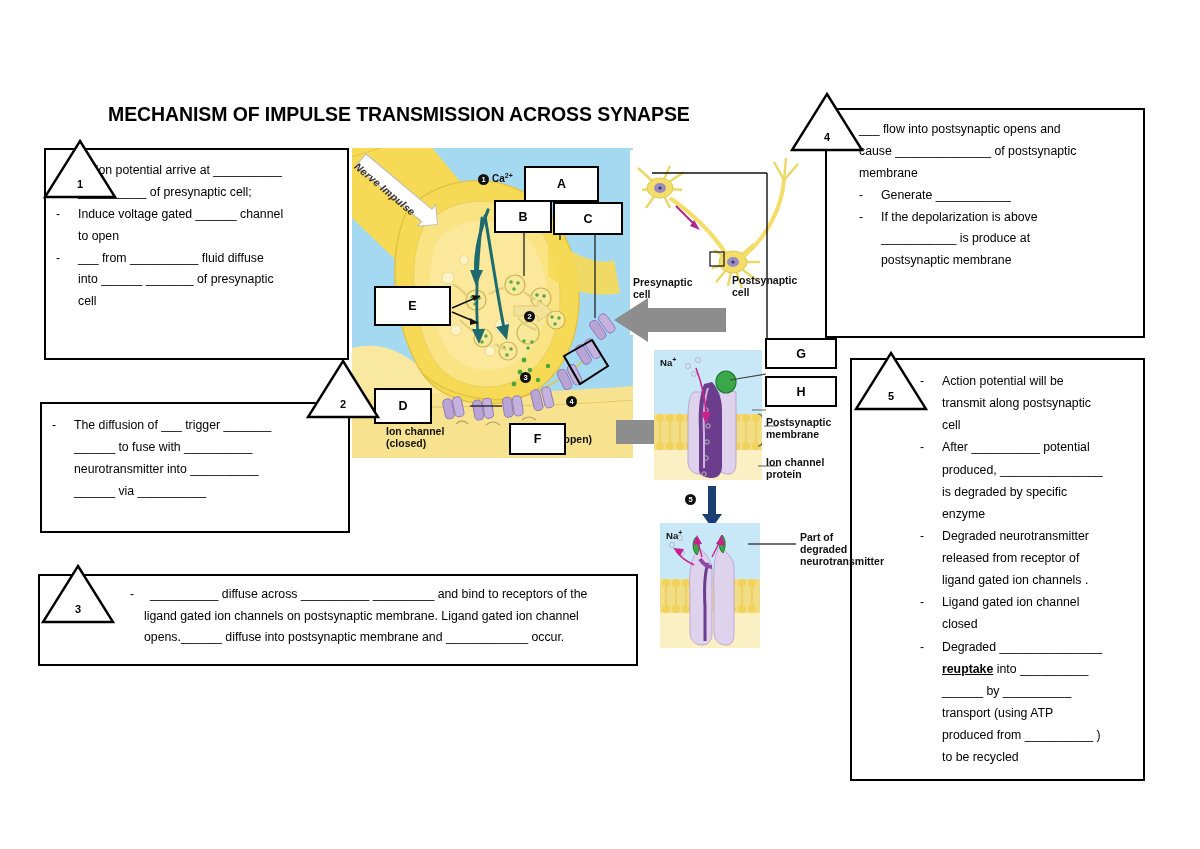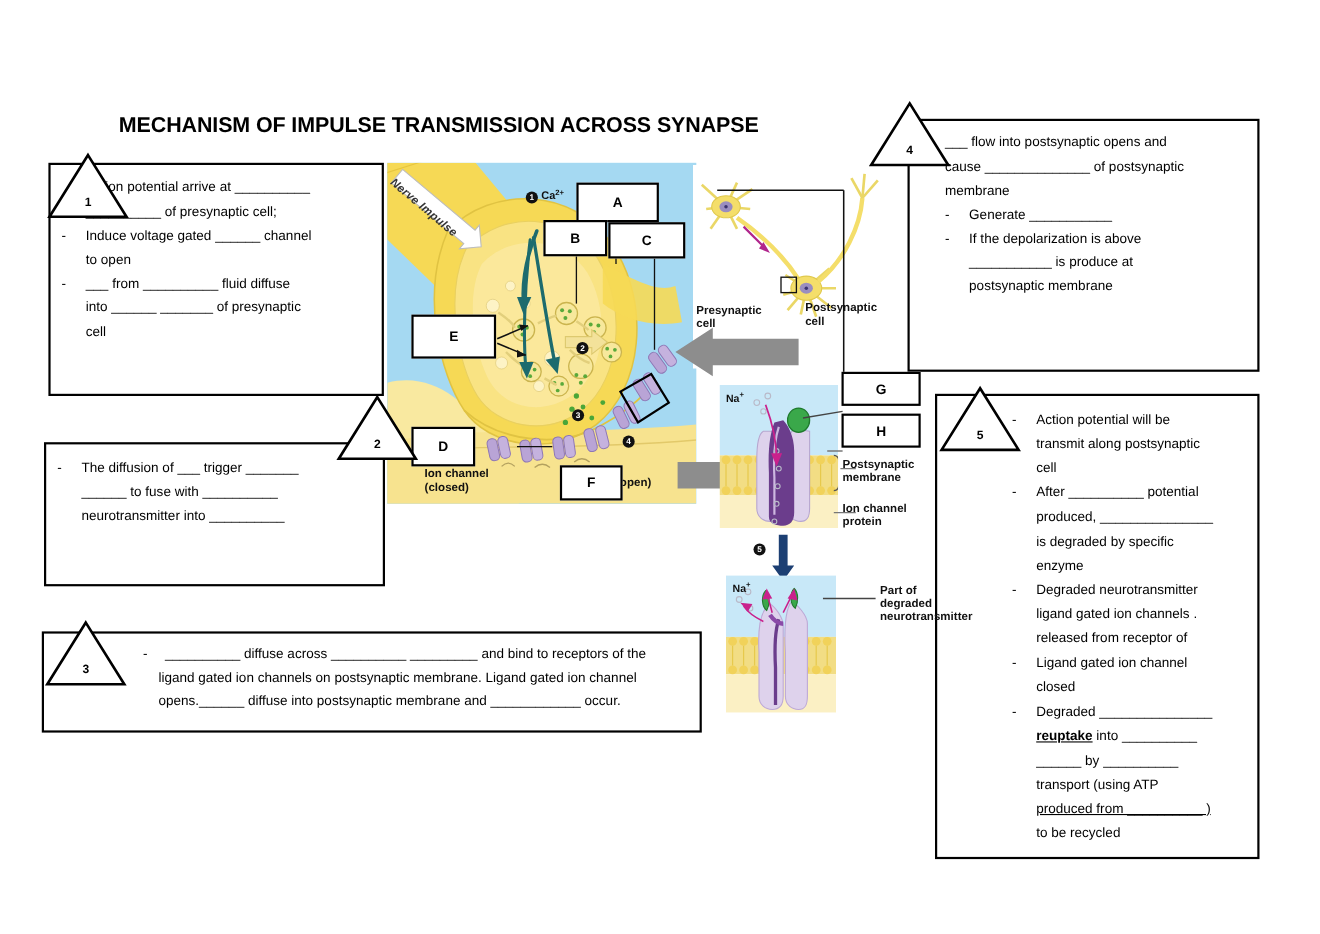--- a/index.html
+++ b/index.html
@@ -170,20 +170,21 @@
   </svg>
   <div class="num">1</div>
 </div>
 
 <div class="wbox" id="box2" style="left:40px; top:402px; width:310px; height:131px;">
   <div class="inner" style="padding:11px 8px 0 2px;">
     <ul class="blist">
       <li><span class="dash">-</span><span class="txt">The diffusion of ___ trigger _______</span></li>
       <li class="nodash"><span class="txt">______ to fuse with __________</span></li>
       <li class="nodash"><span class="txt">neurotransmitter into __________</span></li>
+      <li class="nodash"><span class="txt">______ via __________</span></li>
     </ul>
   </div>
 </div>
 <div class="tri" style="left:305px; top:358px;">
   <svg viewBox="0 0 76 62" xmlns="http://www.w3.org/2000/svg">
     <polygon points="38,3 73,59 3,59" fill="#ffffff" stroke="#000000" stroke-width="2.4"></polygon>
   </svg>
   <div class="num">2</div>
 </div>
 
@@ -227,29 +228,29 @@
   <div class="inner" style="padding:10px 6px 0 2px; line-height:1.80;">
     <ul class="blist">
       <li style="padding-left:88px;"><span class="dash" style="left:66px;">-</span><span class="txt">Action potential will be</span></li>
       <li class="nodash" style="padding-left:88px;"><span class="txt">transmit along postsynaptic</span></li>
       <li class="nodash" style="padding-left:88px;"><span class="txt">cell</span></li>
       <li style="padding-left:88px;"><span class="dash" style="left:66px;">-</span><span class="txt">After __________ potential</span></li>
       <li class="nodash" style="padding-left:88px;"><span class="txt">produced, _______________</span></li>
       <li class="nodash" style="padding-left:88px;"><span class="txt">is degraded by specific</span></li>
       <li class="nodash" style="padding-left:88px;"><span class="txt">enzyme</span></li>
       <li style="padding-left:88px;"><span class="dash" style="left:66px;">-</span><span class="txt">Degraded neurotransmitter</span></li>
+      <li class="nodash" style="padding-left:88px;"><span class="txt">released from receptor of</span></li>
       <li class="nodash" style="padding-left:88px;"><span class="txt">ligand gated ion channels .</span></li>
-      <li class="nodash" style="padding-left:88px;"><span class="txt">released from receptor of</span></li>
       <li style="padding-left:88px;"><span class="dash" style="left:66px;">-</span><span class="txt">Ligand gated ion channel</span></li>
       <li class="nodash" style="padding-left:88px;"><span class="txt">closed</span></li>
       <li style="padding-left:88px;"><span class="dash" style="left:66px;">-</span><span class="txt">Degraded _______________</span></li>
       <li class="nodash" style="padding-left:88px;"><span class="txt" style="font-weight:normal;"><span style="font-weight: bold; text-decoration: underline;">reuptake</span> into __________</span></li>
       <li class="nodash" style="padding-left:88px;"><span class="txt">______ by __________</span></li>
       <li class="nodash" style="padding-left:88px;"><span class="txt">transport (using ATP</span></li>
-      <li class="nodash" style="padding-left:88px;text-decoration:underline;"><span class="txt">produced from __________ )</span></li>
+      <li class="nodash" style="padding-left:88px;"><span class="txt">produced from __________ )</span></li>
       <li class="nodash" style="padding-left:88px;"><span class="txt">to be recycled</span></li>
     </ul>
   </div>
 </div>
 <div class="tri" style="left:853px; top:350px;">
   <svg viewBox="0 0 76 62" xmlns="http://www.w3.org/2000/svg">
     <polygon points="38,3 73,59 3,59" fill="#ffffff" stroke="#000000" stroke-width="2.4"></polygon>
   </svg>
   <div class="num">5</div>
 </div>

